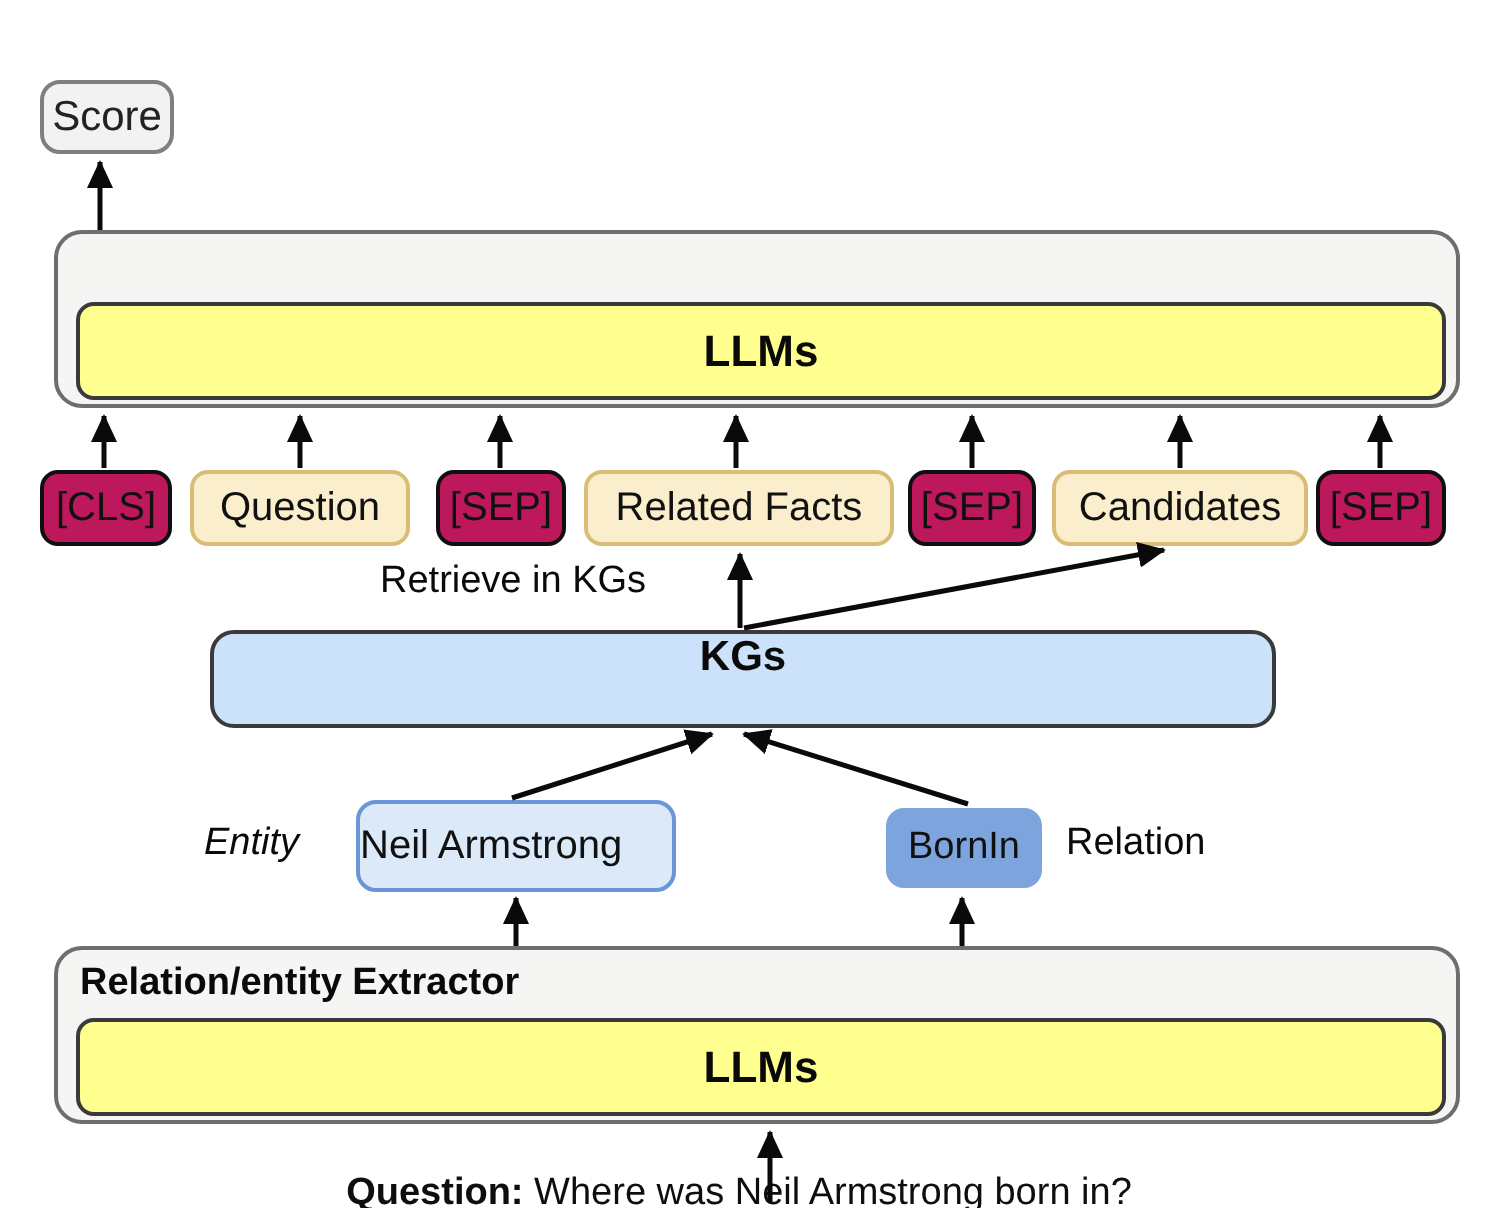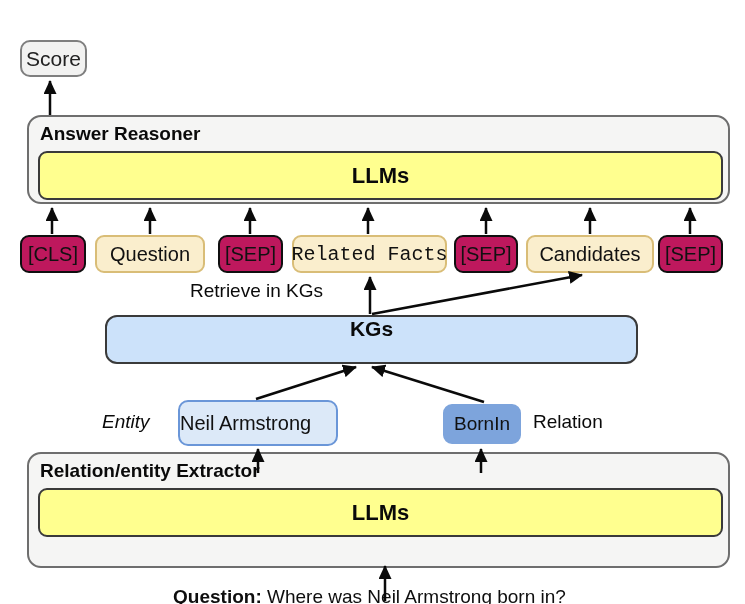--- a/index.html
+++ b/index.html
@@ -87,36 +87,35 @@
 </head>
 <body>
 
 <div class="canvas">
 
   <div class="abs score-box">
     <span>Score</span>
   </div>
 
   <div class="abs container" style="left:27px;top:97px;width:703px;height:89px;">
-    <span class="title">Answer Reasoner</span>
     <div class="llm-box">
       <span>LLMs</span>
     </div>
   </div>
 
   <div class="abs token special" style="left:20px;width:66px;">
     <span>[CLS]</span>
   </div>
   <div class="abs token tan" style="left:95px;width:110px;">
     <span>Question</span>
   </div>
   <div class="abs token special" style="left:218px;width:65px;">
     <span>[SEP]</span>
   </div>
-  <div class="abs token tan" style="left:292px;width:155px;font-family:Liberation Mono, monospace;">
+  <div class="abs token tan" style="left:292px;width:155px;">
     <span>Related Facts</span>
   </div>
   <div class="abs token special" style="left:454px;width:64px;">
     <span>[SEP]</span>
   </div>
   <div class="abs token tan" style="left:526px;width:128px;">
     <span>Candidates</span>
   </div>
   <div class="abs token special" style="left:658px;width:65px;">
     <span>[SEP]</span>
@@ -130,21 +129,21 @@
 
   <div class="abs side-label" style="left:102px;top:393px;font-style:italic;">Entity</div>
   <div class="abs entity-box">
     <span>Neil Armstrong</span>
   </div>
   <div class="abs relation-box">
     <span>BornIn</span>
   </div>
   <div class="abs side-label" style="left:533px;top:393px;">Relation</div>
 
-  <div class="abs container" style="left:27px;top:434px;width:703px;height:116px;">
+  <div class="abs container" style="left:27px;top:455px;width:703px;height:89px;">
     <span class="title">Relation/entity Extractor</span>
     <div class="llm-box">
       <span>LLMs</span>
     </div>
   </div>
 
   <div class="abs question-line">
     <span class="q-prefix">Question:</span>
     <span>Where was Neil Armstrong born in?</span>
   </div>

